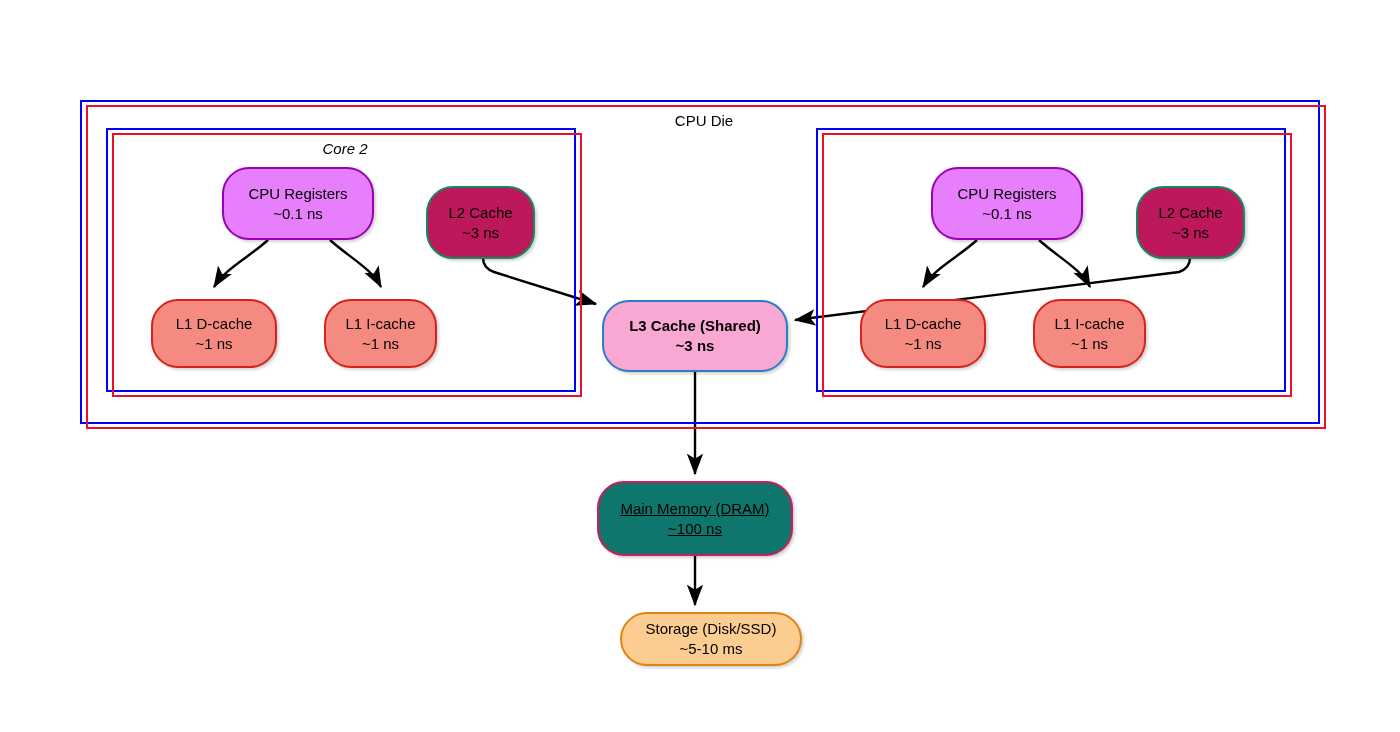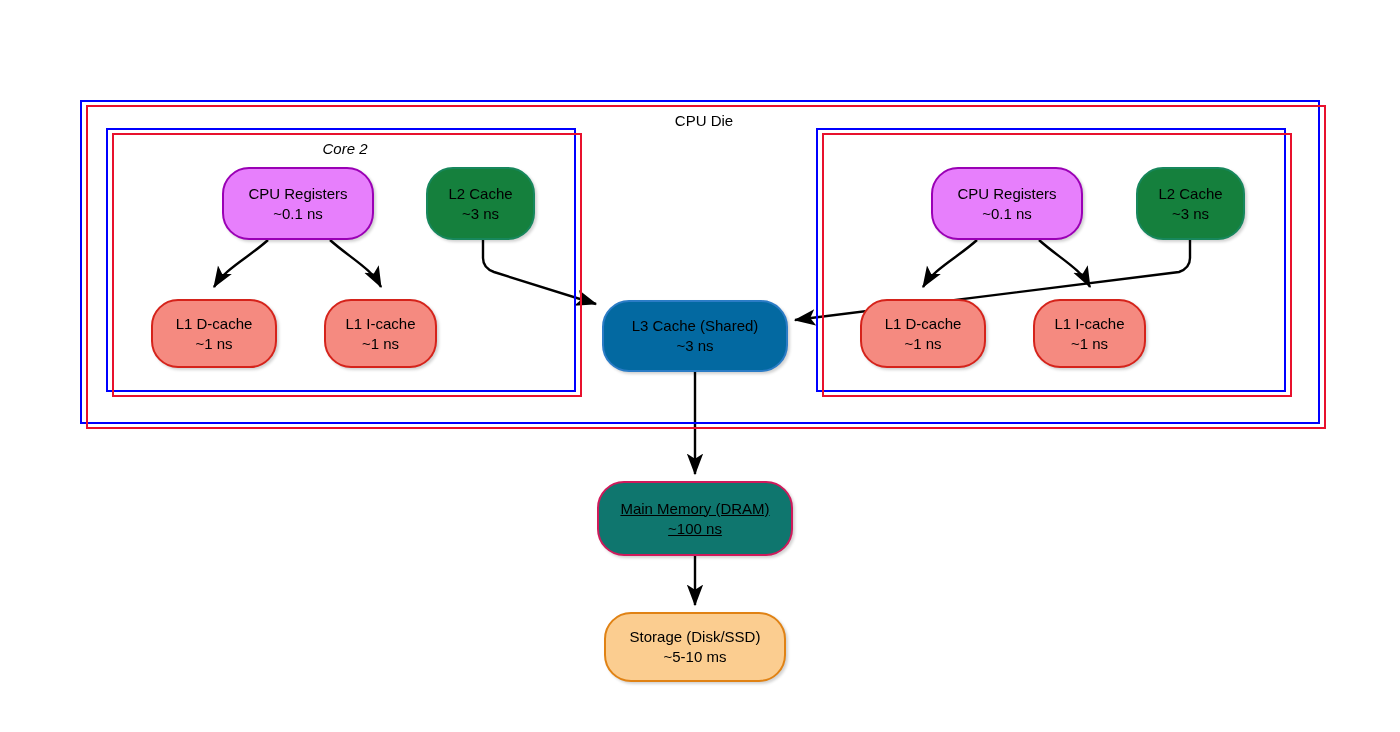--- a/index.html
+++ b/index.html
@@ -68,22 +68,22 @@
     font-size: 15px;
     line-height: 20px;
     box-shadow: 2px 2px 3px rgba(0,0,0,0.18);
     z-index: 5;
     border-radius: 27px;
   }
   .node .ln { white-space: nowrap; display: block; }
 
   .n-reg   { background: #e77ffc; border-color: #9a00b5; }
   .n-l1    { background: #f58a80; border-color: #d5231b; }
-  .n-l2    { background: #15803d; border-color: #17875c; }
-  .n-l3    { background: #0369a1; border-color: #2b7cc6; }
+  .n-l2    { background: #be185d; border-color: #17875c; margin-top: 19px; }
+  .n-l3    { background: #f9a8d4; border-color: #2b7cc6; font-weight: bold; }
   .n-dram  { background: #0f766e; border-color: #cf1a5b; text-decoration: underline; }
   .n-store { background: #fbcd90; border-color: #e08214; }
 </style>
 </head>
 <body>
 
 <div id="canvas">
 
   <svg id="edges" viewBox="0 0 1400 732" xmlns="http://www.w3.org/2000/svg">
     <defs>
@@ -169,18 +169,18 @@
   <div class="node n-l3" style="left:602px; top:300px; width:186px; height:72px;">
     <span class="ln">L3 Cache (Shared)</span>
     <span class="ln">~3 ns</span>
   </div>
 
   <div class="node n-dram" style="left:597px; top:481px; width:196px; height:75px;">
     <span class="ln">Main Memory (DRAM)</span>
     <span class="ln">~100 ns</span>
   </div>
 
-  <div class="node n-store" style="left:604px; top:612px; width:182px; height:70px;">
+  <div class="node n-store" style="left:620px; top:612px; width:182px; height:54px;">
     <span class="ln">Storage (Disk/SSD)</span>
     <span class="ln">~5-10 ms</span>
   </div>
 
 </div>
 
 </body></html>

